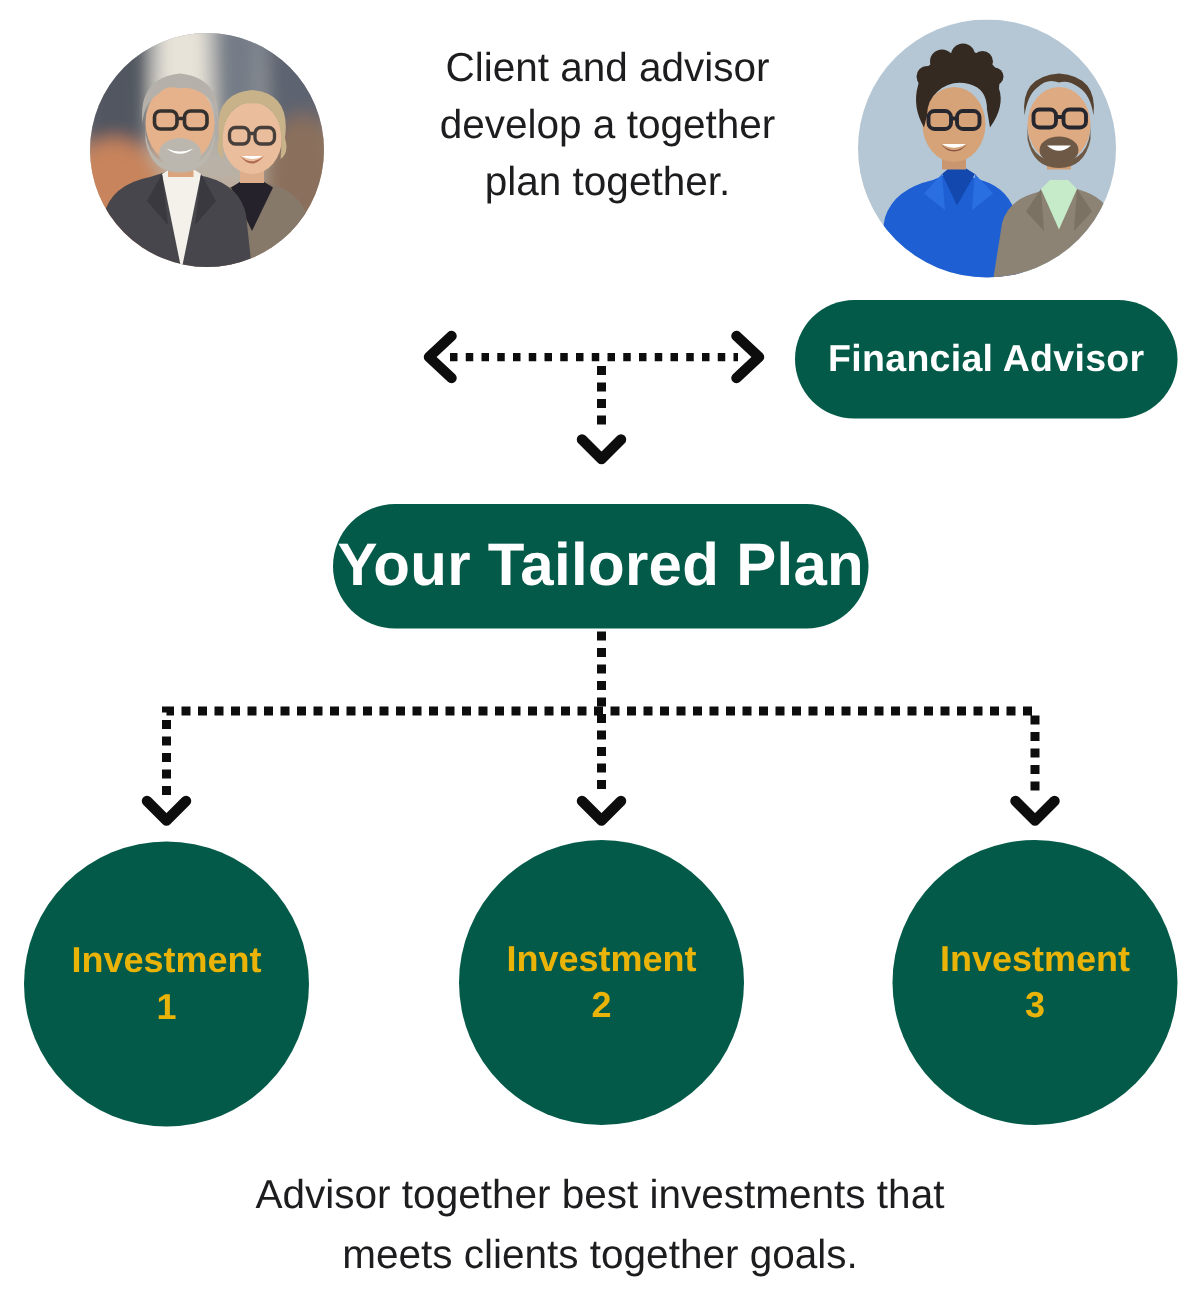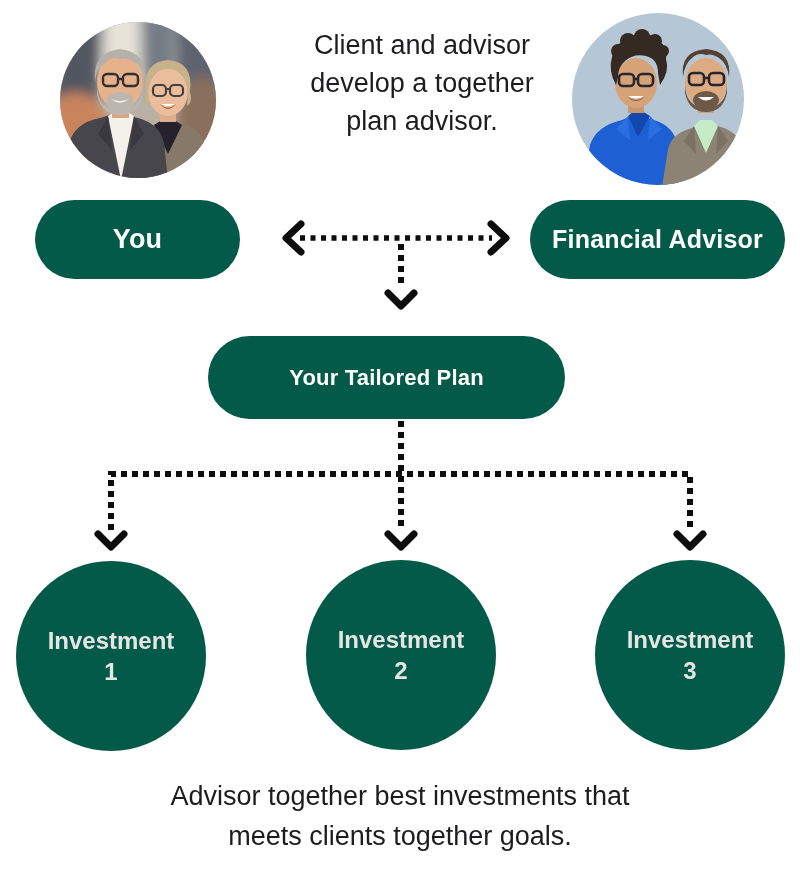--- a/index.html
+++ b/index.html
@@ -10,35 +10,35 @@
   }
   html,body{margin:0;padding:0;background:#ffffff;}
   body{font-family:"Liberation Sans","DejaVu Sans",sans-serif;color:var(--text-black,#1d1d1f);}
   .canvas{position:relative;width:800px;height:869px;background:#fff;overflow:hidden;}
 
   .avatar{position:absolute;}
   .avatar-left{left:60px;top:22px;}
   .avatar-right{left:572px;top:13px;}
 
   .caption{position:absolute;text-align:center;font-weight:500;}
-  .top-caption{left:267px;top:26px;width:310px;font-size:27px;line-height:38px;}
+  .top-caption{left:250px;top:26px;width:310px;font-size:27px;line-height:38px;}
   .bottom-caption{left:100px;top:776px;width:600px;font-size:27px;line-height:40px;}
 
   .pill{
     position:absolute;background:var(--node-green,#045a48);color:#fff;
     border-radius:999px;display:flex;align-items:center;justify-content:center;
     font-weight:700;letter-spacing:.2px;
   }
   .pill-you{left:35px;top:200px;width:205px;height:79px;font-size:27px;}
   .pill-advisor{left:530px;top:200px;width:255px;height:79px;font-size:25px;justify-content:center;}
-  .pill-plan{left:208px;top:336px;width:357px;height:83px;font-size:22px;}
+  .pill-plan{left:222px;top:336px;width:357px;height:83px;font-size:40px;}
 
   .invcircle{
     position:absolute;width:190px;height:190px;border-radius:50%;
-    background:var(--node-green,#045a48);color:#e5e5e5;font-weight:700;font-size:24px;
+    background:var(--node-green,#045a48);color:#eab308;font-weight:700;font-size:24px;
     display:flex;flex-direction:column;align-items:center;justify-content:center;
     line-height:31px;text-align:center;
   }
   .inv1{left:16px;top:561px;}
   .inv2{left:306px;top:560px;}
   .inv3{left:595px;top:560px;}
 
   .connectors{position:absolute;left:0;top:0;pointer-events:none;}
   .dots{fill:none;stroke:var(--arrow-black,#0d0d0d);stroke-width:6;stroke-dasharray:6 5;}
   .dots.d1{stroke-width:5.5;stroke-dasharray:5 5.5;}
@@ -104,21 +104,21 @@
         <rect class="glass" x="43" y="52" width="15" height="12" rx="4" stroke="#33302d" stroke-width="2.4"></rect>
         <rect class="glass" x="63" y="52" width="15" height="12" rx="4" stroke="#33302d" stroke-width="2.4"></rect>
         <path d="M58,57 H63" stroke="#33302d" stroke-width="2.4"></path>
       </g>
     </g>
   </svg>
 
   <div class="caption top-caption">
     <div>Client and advisor</div>
     <div>develop a together</div>
-    <div>plan advisor.</div>
+    <div>plan together.</div>
   </div>
 
   <svg class="avatar avatar-right" width="172" height="172" viewBox="0 0 172 172" aria-hidden="true">
     <defs>
         <clipPath id="clipR">
           <circle cx="86" cy="86" r="86"></circle>
         </clipPath>
       </defs>
     <g clip-path="url(#clipR)">
       <rect class="advisor-bg" width="172" height="172"></rect>
@@ -173,23 +173,20 @@
     </g>
     <g>
       <path class="dots" d="M401,421 V530"></path>
       <path class="dots" d="M111,530 V474 H690 V530"></path>
       <path class="chev" d="M98,534 L111,547 L124,534"></path>
       <path class="chev" d="M388,534 L401,547 L414,534"></path>
       <path class="chev" d="M677,534 L690,547 L703,534"></path>
     </g>
   </svg>
 
-  <div class="pill pill-you">
-    <span>You</span>
-  </div>
   <div class="pill pill-advisor">
     <span>Financial Advisor</span>
   </div>
   <div class="pill pill-plan">
     <span>Your Tailored Plan</span>
   </div>
 
   <div class="invcircle inv1">
     <span>Investment</span>
     <span>1</span>

